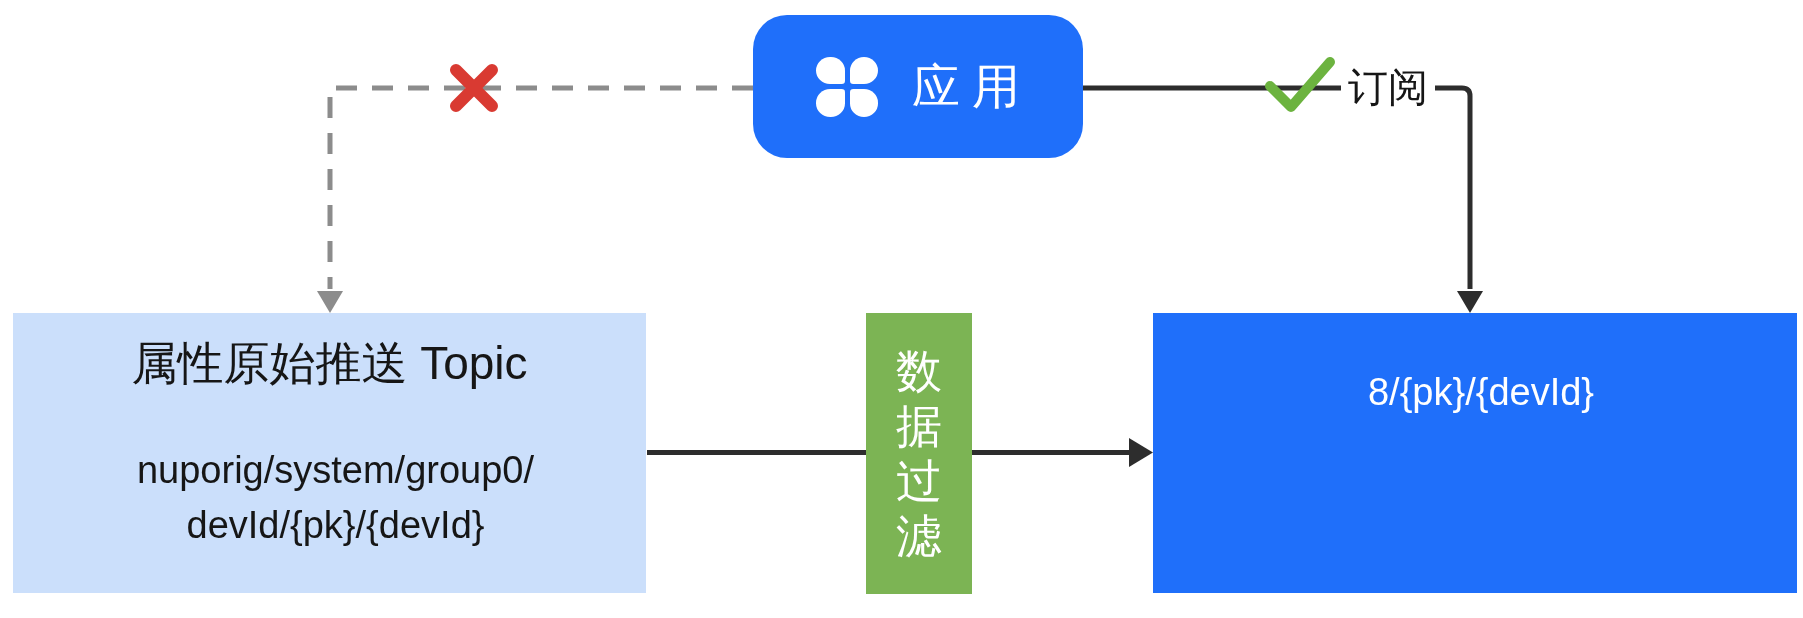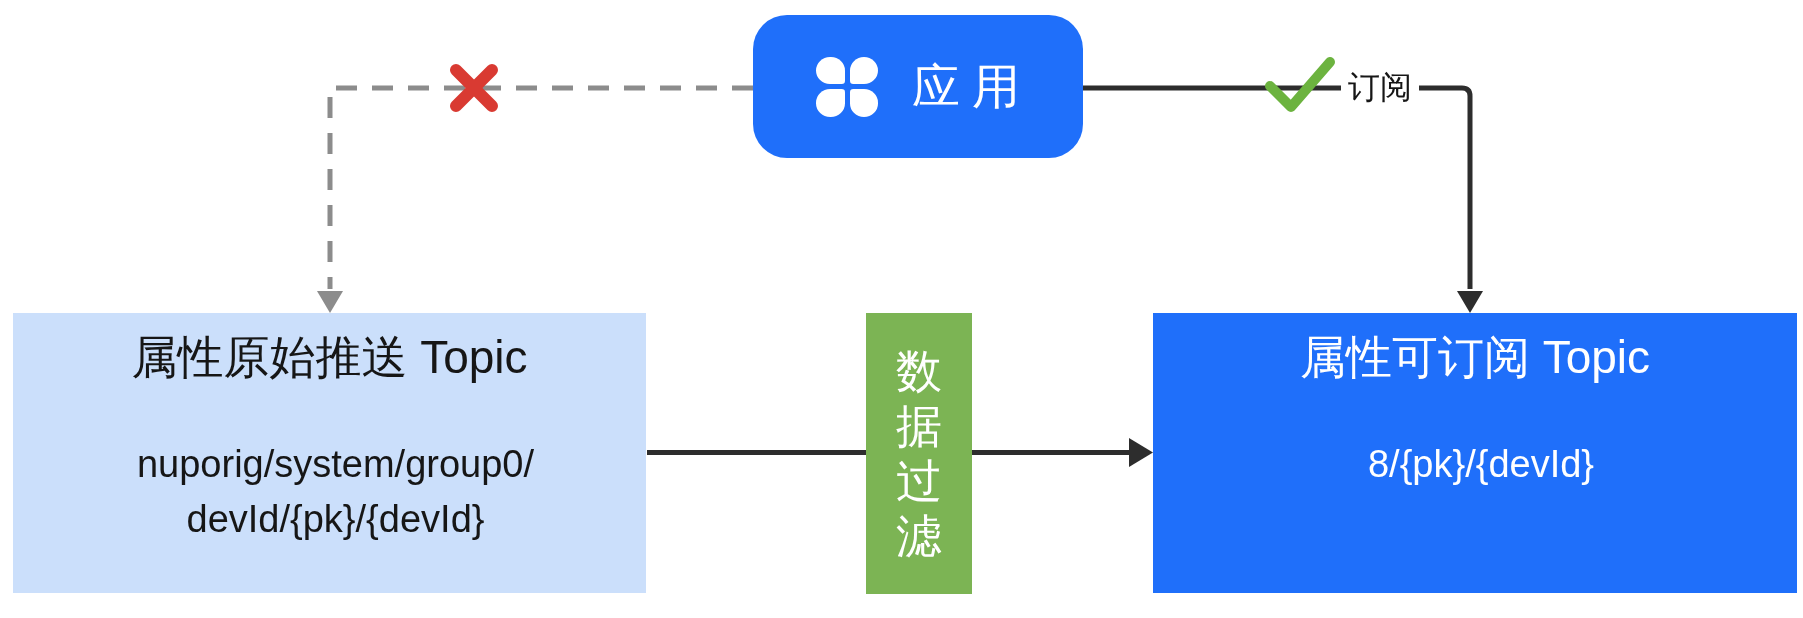--- a/index.html
+++ b/index.html
@@ -91,21 +91,21 @@
   .sub-box {
     left: 1153px; top: 313px;
     width: 644px; height: 280px;
     background: var(--primary-blue, #1f6ffa);
     color: #ffffff;
   }
   .box-title {
     font-size: 46px;
     font-weight: 500;
     line-height: 56px;
-    padding-top: 16px;
+    padding-top: 22px;
     white-space: nowrap;
   }
   .box-path {
     margin-top: 52px;
     font-size: 38px;
     line-height: 55px;
     padding-left: 12px;
   }
 
   
@@ -125,21 +125,21 @@
   }
 
   
   .subscribe-label {
     position: absolute;
     left: 1341px; top: 64px;
     height: 46px;
     padding: 0 7px;
     background: #ffffff;
     color: #161616;
-    font-size: 32px;
+    font-size: 40px;
     line-height: 46px;
     white-space: nowrap;
     text-align: right;
   }
 </style>
 </head>
 <body>
 
 <div class="canvas">
 
@@ -183,19 +183,18 @@
   </div>
 
   <div class="node filter-box">
     <span>数</span>
     <span>据</span>
     <span>过</span>
     <span>滤</span>
   </div>
 
   <div class="node sub-box">
-    <div class="box-title">属性可订阅 Topic</div>
     <div class="box-path">
       <div>8/{pk}/{devId}</div>
     </div>
   </div>
 
 </div>
 
 </body></html>

